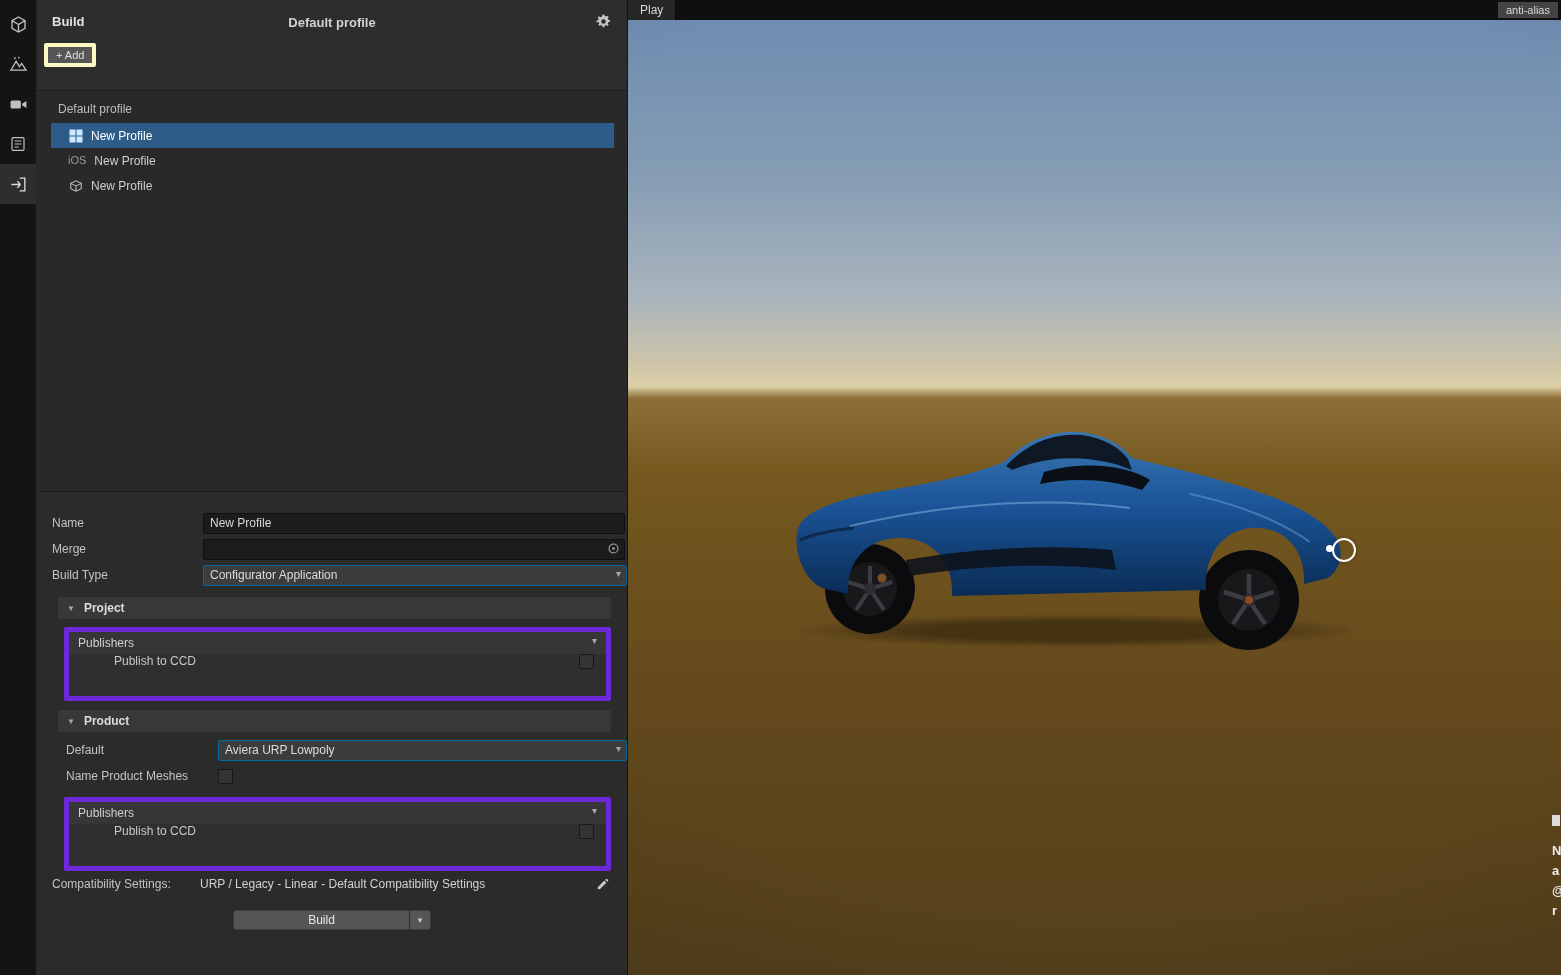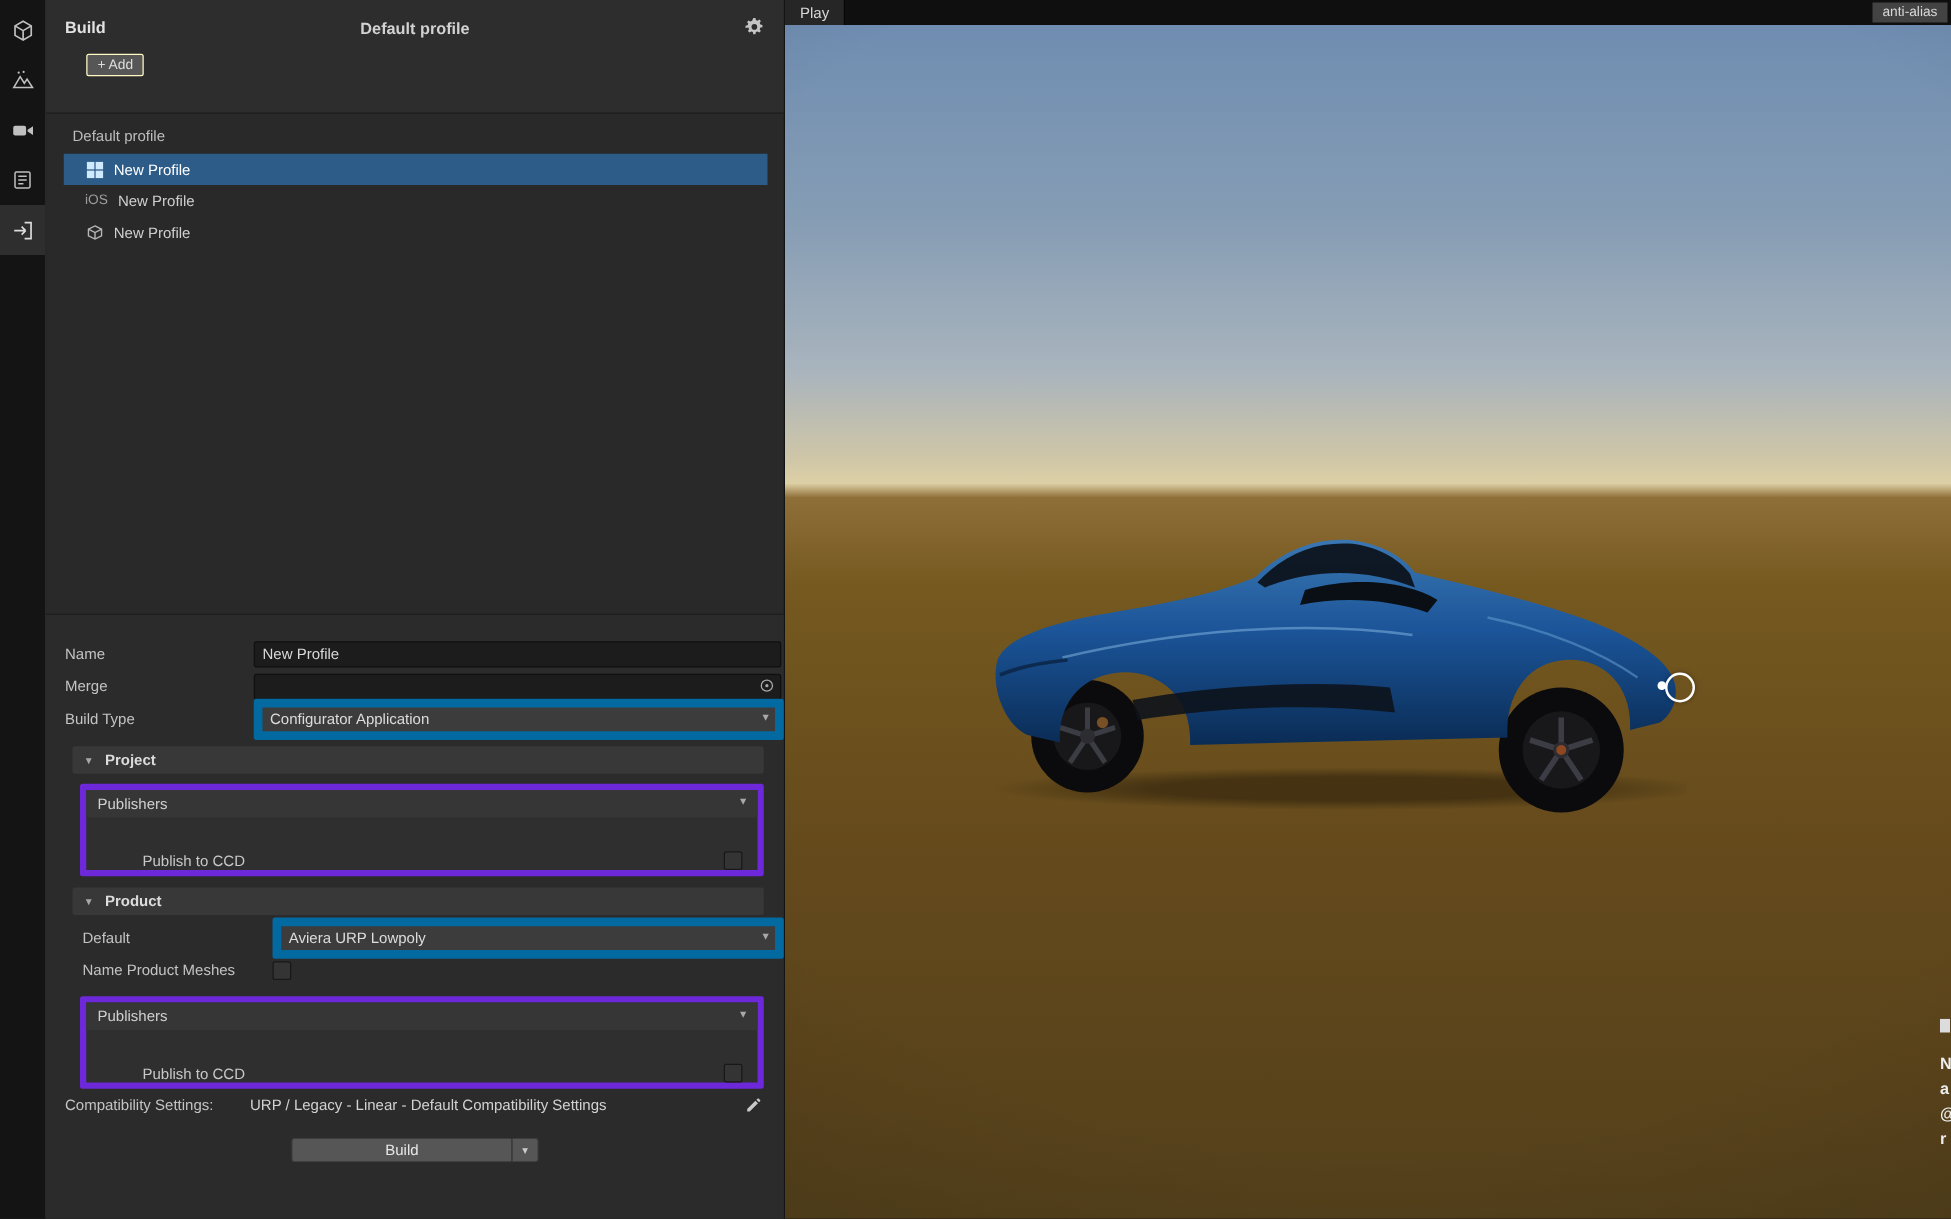--- a/index.html
+++ b/index.html
@@ -11,47 +11,47 @@
   
   .activity-bar{position:absolute;left:0;top:0;width:36px;height:100%;background:#141414;display:flex;flex-direction:column;align-items:center;padding-top:4px;}
   .act-item{width:36px;height:40px;display:flex;align-items:center;justify-content:center;cursor:pointer;}
   .act-item.selected{background:#2e2e2e;}
   
   .build-panel{position:absolute;left:37px;top:0;width:590px;height:100%;background:#292929;border-right:1px solid #141414;display:flex;flex-direction:column;}
   .panel-header{height:90px;background:#2d2d2d;border-bottom:1px solid #1c1c1c;position:relative;flex:0 0 auto;}
   .panel-title{position:absolute;left:15px;top:14px;font-weight:bold;font-size:13px;color:#e2e2e2;}
   .profile-title{position:absolute;left:0;right:0;top:15px;text-align:center;font-weight:bold;font-size:13px;color:#d2d2d2;}
   .gear-btn{position:absolute;right:15px;top:13px;cursor:pointer;line-height:0;}
-  .add-btn{position:absolute;left:32px;top:43px;background:#565656;color:#dedede;font-size:11px;padding:2px 8px;border-radius:2px;border:1px solid #fef9c3;font-family:inherit;cursor:pointer;}
+  .add-btn{position:absolute;left:7px;top:43px;background:#565656;color:#dedede;font-size:11px;padding:2px 8px;border-radius:2px;border:4px solid #fef9c3;font-family:inherit;cursor:pointer;}
   
   .profile-list{height:400px;flex:0 0 auto;}
   .group-label{padding:11px 0 7px 21px;color:#bdbdbd;}
   .profile-row{height:25px;display:flex;align-items:center;gap:8px;padding-left:17px;margin:0 13px 0 14px;color:#cfcfcf;cursor:pointer;}
   .profile-row.selected{background:#2d5c88;color:#ffffff;}
   .row-icon{width:15px;display:flex;justify-content:center;line-height:0;}
   .row-icon.ios{font-size:11px;color:#9c9c9c;line-height:1;width:auto;}
   
   .form-area{flex:1;border-top:1px solid #1e1e1e;background:#2b2b2b;padding-top:18px;}
   .form-row{display:flex;align-items:center;height:26px;padding-left:15px;}
   .form-row.indent{padding-left:29px;}
   .form-label{width:151px;color:#c3c3c3;flex:0 0 auto;}
   .form-label.narrow{width:152px;}
   .text-input{width:408px;height:19px;background:#1c1c1c;border:1px solid #0f0f0f;border-radius:2px;color:#d8d8d8;padding:0 6px;font-family:inherit;font-size:12px;}
   .input-wrap{position:relative;display:inline-flex;align-items:center;}
   .picker-icon{position:absolute;right:5px;top:3px;cursor:pointer;line-height:0;}
-  .dropdown{width:408px;height:19px;background:#3c3c3c;border:7px solid #0369a1;border-radius:2px;color:#dcdcdc;display:flex;align-items:center;padding:0 18px 0 6px;position:relative;cursor:pointer;}
+  .dropdown{width:408px;height:19px;background:#3c3c3c;border:1px solid #0369a1;border-radius:2px;color:#dcdcdc;display:flex;align-items:center;padding:0 18px 0 6px;position:relative;cursor:pointer;}
   .dropdown.product{width:389px;}
   .dropdown .caret{position:absolute;right:5px;top:2px;font-size:10px;color:#a8a8a8;}
   .caret{font-size:10px;color:#a8a8a8;}
   .foldout{font-size:8px;color:#a8a8a8;}
   .section-header{margin:9px 16px 0 21px;height:22px;background:#383838;border-radius:2px;display:flex;align-items:center;gap:9px;padding-left:9px;font-weight:bold;color:#dcdcdc;cursor:pointer;}
   .sub-box{margin:8px 16px 0 27px;border:5px solid #6d28d9;background:#2f2f2f;border-radius:2px;}
   .sub-header{height:22px;background:#363636;display:flex;align-items:center;padding:0 9px;color:#d0d0d0;position:relative;cursor:pointer;}
   .sub-header .caret{position:absolute;right:9px;top:3px;}
-  .sub-row{height:42px;display:flex;align-items:flex-end;padding-left:45px;position:relative;color:#c8c8c8;}
+  .sub-row{height:42px;display:flex;align-items:flex-start;padding-left:45px;position:relative;color:#c8c8c8;}
   .checkbox{width:13px;height:13px;background:#343434;border:1px solid #181818;border-radius:2px;display:inline-block;cursor:pointer;}
   .sub-row .checkbox{position:absolute;right:12px;}
   .merge-row .checkbox{margin-left:0;}
   .compat-row{display:flex;align-items:center;height:26px;padding-left:15px;margin-top:0;position:relative;}
   .compat-label{width:148px;color:#c3c3c3;flex:0 0 auto;}
   .compat-value{color:#d2d2d2;}
   .pencil-btn{position:absolute;right:17px;top:6px;cursor:pointer;line-height:0;}
   .build-btn-row{display:flex;margin:13px 0 0 196px;}
   .build-btn{width:177px;height:20px;background:#565656;border:1px solid #3a3a3a;border-right:1px solid #2d2d2d;border-radius:3px 0 0 3px;color:#e8e8e8;font-family:inherit;font-size:12px;cursor:pointer;}
   .build-caret-btn{width:21px;height:20px;background:#565656;border:1px solid #3a3a3a;border-left:none;border-radius:0 3px 3px 0;color:#cccccc;padding:0;cursor:pointer;font-size:9px;}

